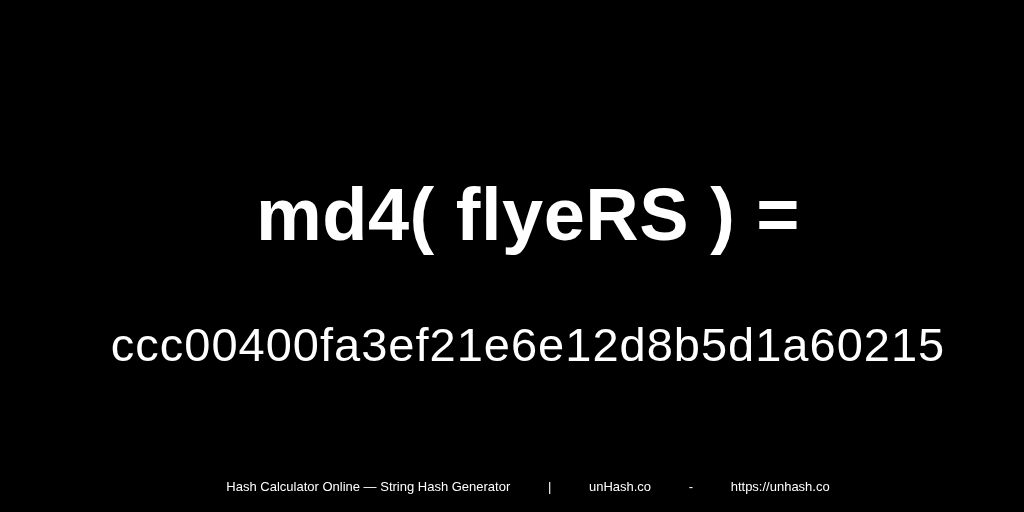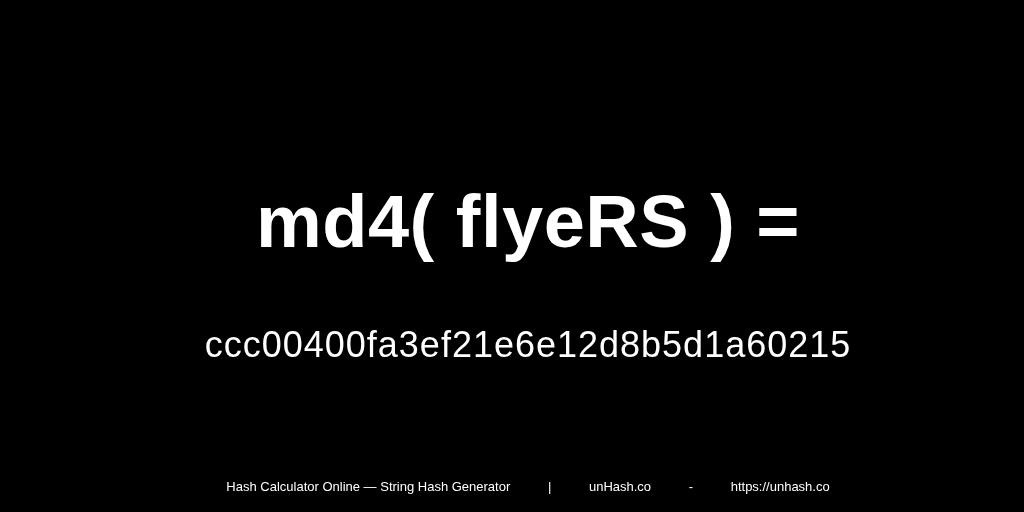--- a/index.html
+++ b/index.html
@@ -30,21 +30,21 @@
     .hash-expression {
       color: #ffffff;
       font-size: 74px;
       font-weight: 700;
       text-align: center;
       margin-bottom: 28px;
       letter-spacing: 0.5px;
     }
     .hash-result {
       color: #ffffff;
-      font-size: 36px;
+      font-size: 47px;
       font-weight: 400;
       text-align: center;
       letter-spacing: 1px;
       font-family: -apple-system, BlinkMacSystemFont, "Segoe UI", Arial, sans-serif;
     }
     .footer {
       position: absolute;
       bottom: 18px;
       width: 100%;
       text-align: center;

